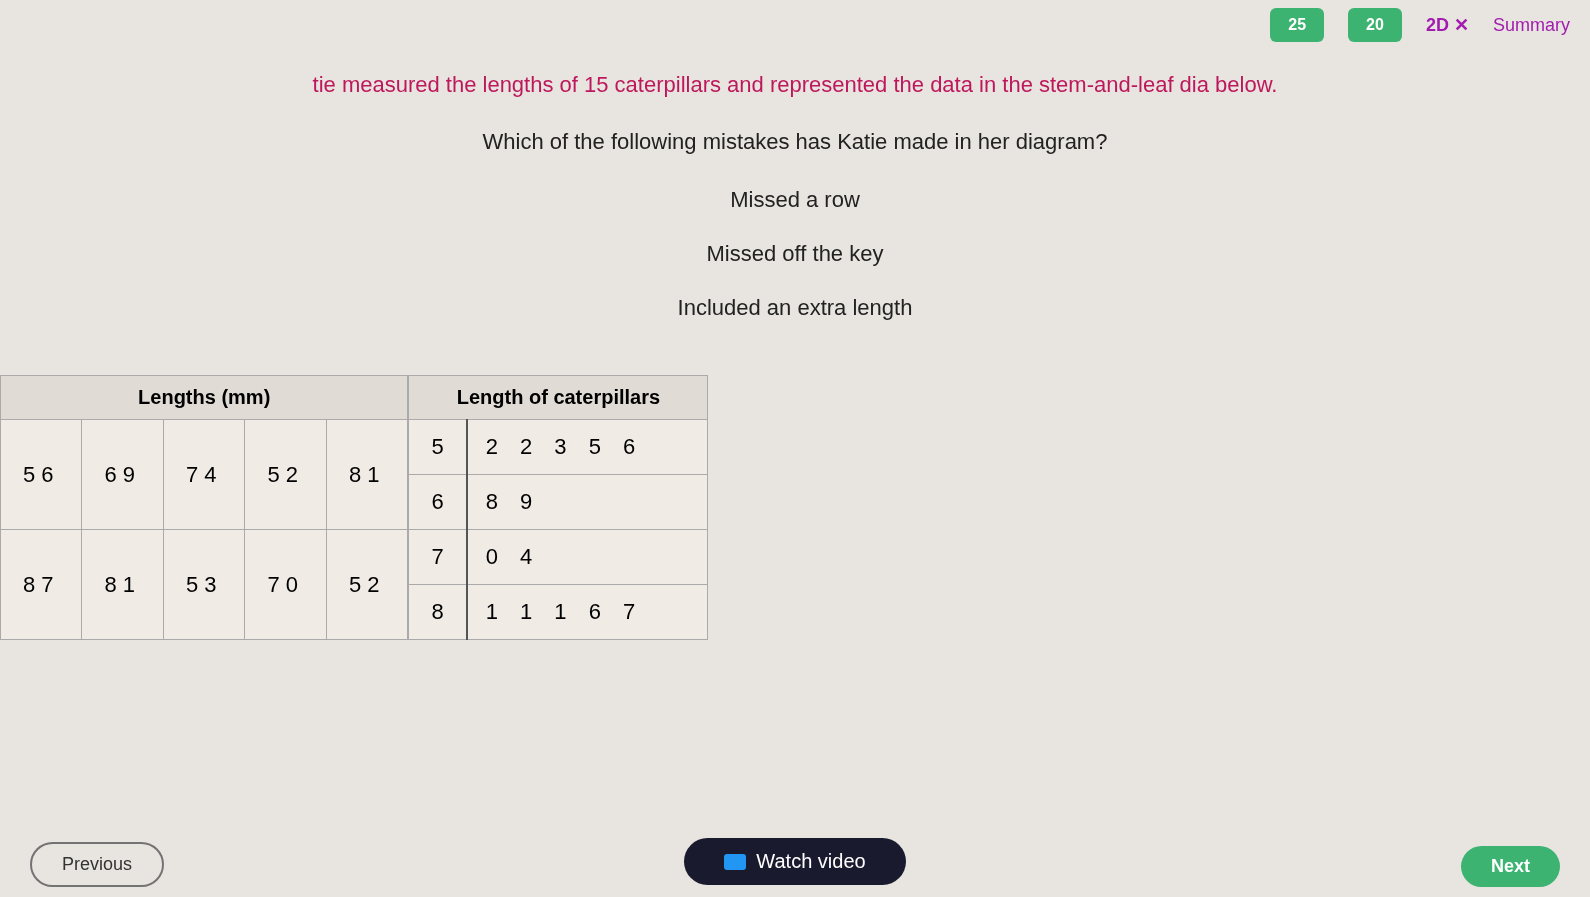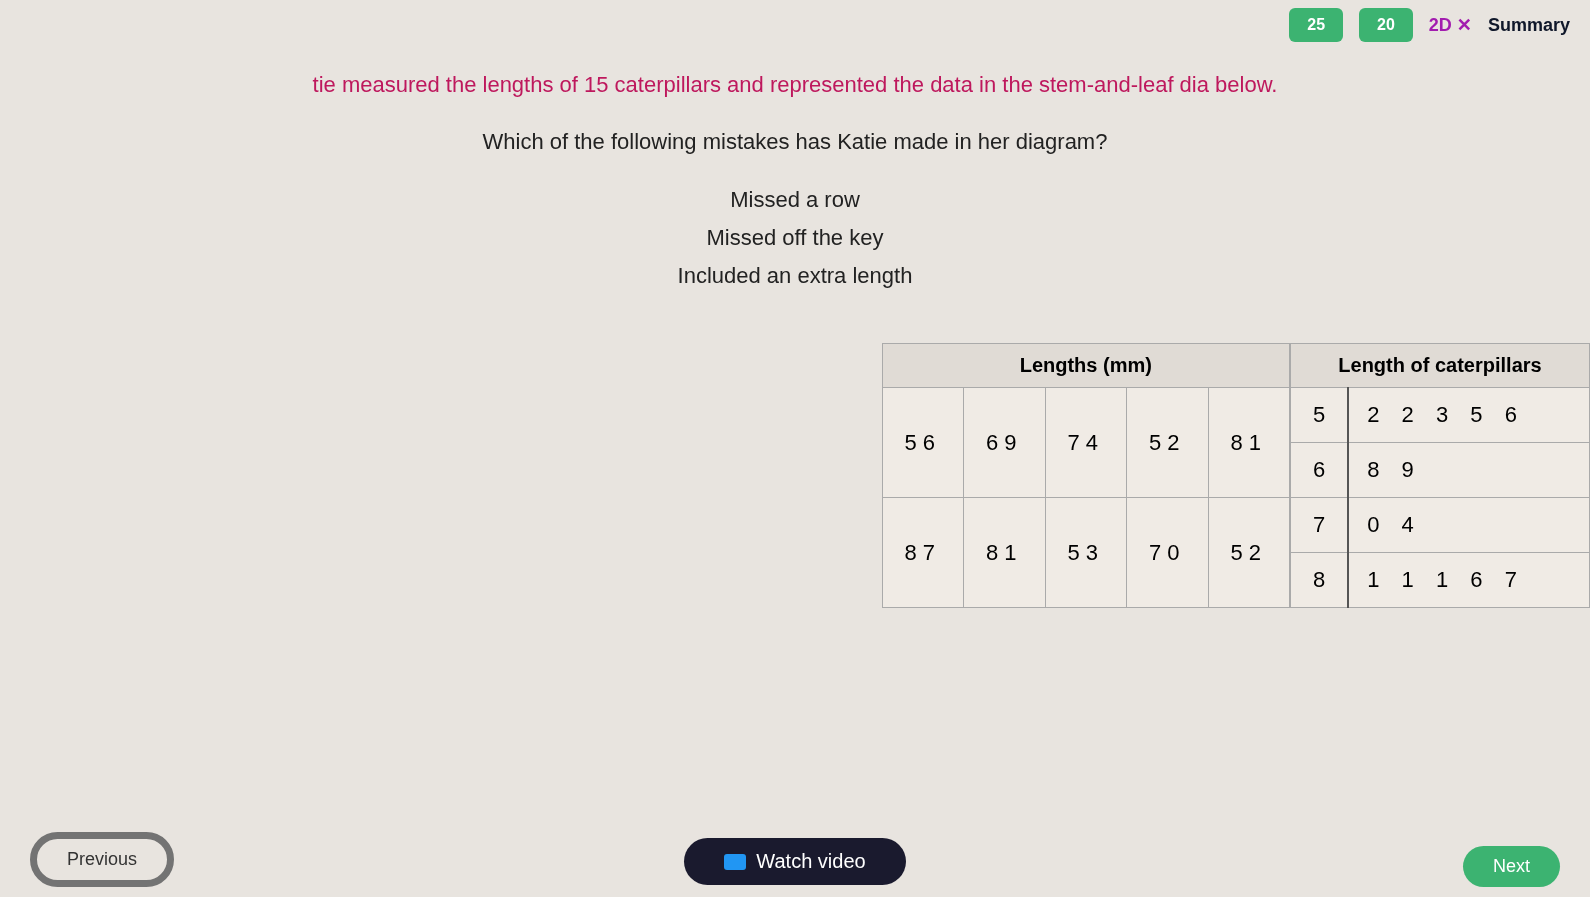--- a/index.html
+++ b/index.html
@@ -12,21 +12,21 @@
       overflow: hidden;
       position: relative;
     }
 
     
     .top-bar {
       display: flex;
       align-items: center;
       justify-content: flex-end;
       padding: 8px 20px;
-      gap: 16px;
+      gap: 24px;
       background: #e8e4df;
     }
 
     .btn-green {
       background: #3cb371;
       color: white;
       border: none;
       border-radius: 6px;
       padding: 8px 18px;
       font-size: 16px;
@@ -37,23 +37,23 @@
     .btn-red-text {
       color: #a21caf;
       font-size: 18px;
       font-weight: bold;
       display: flex;
       align-items: center;
       gap: 6px;
     }
 
     .summary-link {
-      color: #0f172a;
+      color: #a21caf;
       font-size: 18px;
-      font-weight: bold;
+      font-weight: normal;
       text-decoration: none;
     }
 
     
     .question-intro {
       text-align: center;
       font-size: 22px;
       color: #be185d;
       margin: 18px 40px 0 40px;
       line-height: 1.5;
@@ -66,36 +66,36 @@
       margin: 28px 40px 0 40px;
       font-weight: 500;
     }
 
     
     .choices {
       display: flex;
       flex-direction: column;
       align-items: center;
       margin-top: 28px;
-      gap: 4px;
+      gap: 20px;
     }
 
     .choice-item {
       font-size: 22px;
       color: #222;
       cursor: pointer;
       padding: 4px 20px;
       border-radius: 4px;
       user-select: none;
     }
 
     
     .tables-section {
       display: flex;
-      justify-content: flex-end;
+      justify-content: flex-start;
       gap: 0px;
       margin-top: 50px;
     }
 
     
     .data-table {
       border: 1.5px solid #aaa;
       border-collapse: collapse;
       background: #f0ebe5;
       min-width: 320px;
@@ -163,21 +163,21 @@
       display: flex;
       align-items: center;
       justify-content: center;
       padding: 12px 30px;
       background: #e8e4df;
       gap: 40px;
     }
 
     .prev-btn {
       background: #e8e4df;
-      border: 7px solid #737373;
+      border: 2px solid #737373;
       border-radius: 30px;
       padding: 10px 30px;
       font-size: 18px;
       cursor: pointer;
       color: #333;
       position: absolute;
       left: 30px;
       bottom: 10px;
     }
 
@@ -207,20 +207,21 @@
       background: #3cb371;
       color: white;
       border: none;
       border-radius: 30px;
       padding: 10px 30px;
       font-size: 18px;
       cursor: pointer;
       position: absolute;
       right: 30px;
       bottom: 10px;
+      font-weight: bold;
     }
   </style>
 </head>
 <body>
 
 <div class="top-bar">
   <button class="btn-green">25</button>
   <button class="btn-green">20</button>
   <span class="btn-red-text">
     <span>2D ✕</span>

